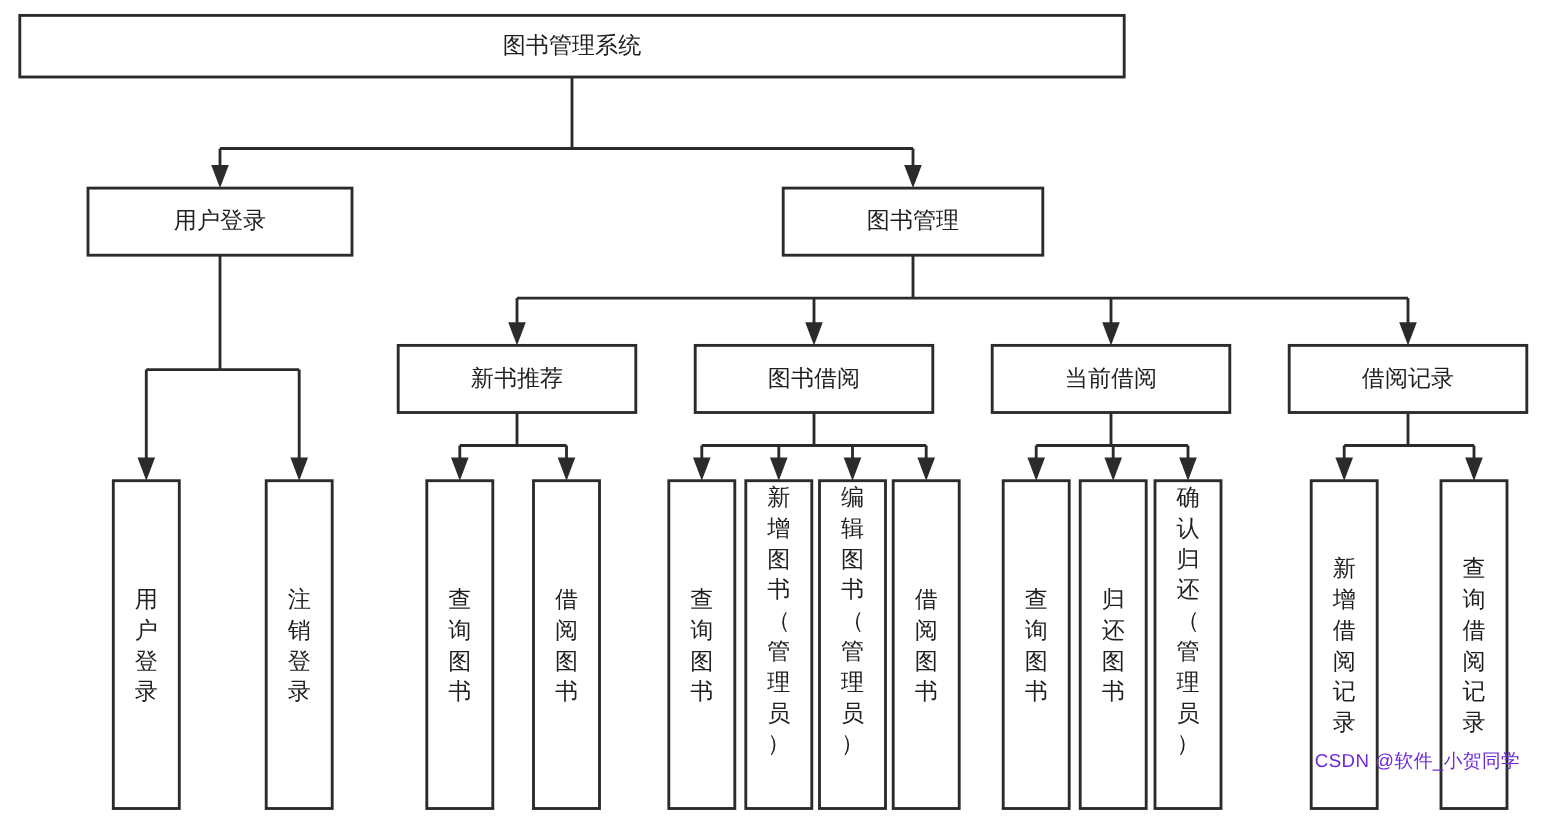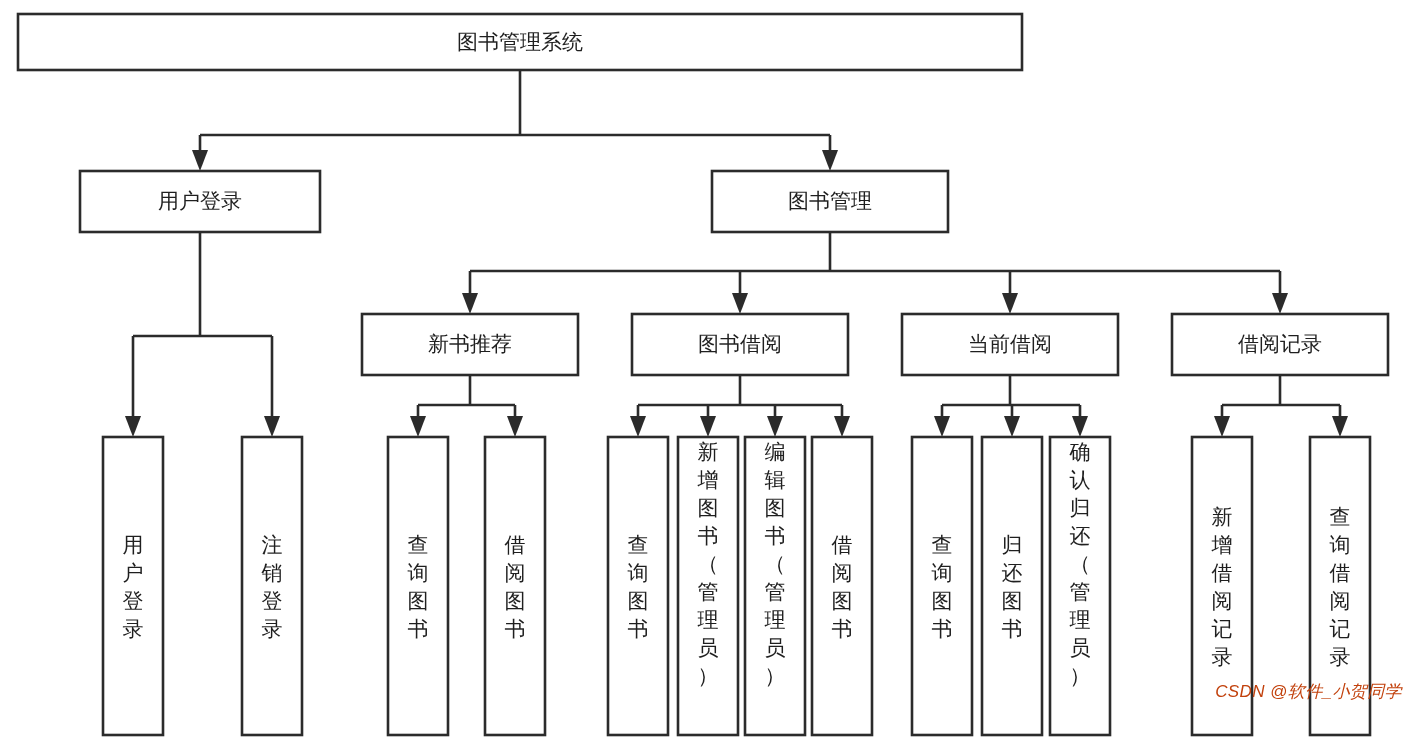--- a/index.html
+++ b/index.html
@@ -49,29 +49,28 @@
     dominant-baseline: middle;
   }
   .node-label-v {
     font-family: "Liberation Sans", "DejaVu Sans", sans-serif;
     font-size: 21px;
     fill: #1f1f1f;
     text-anchor: middle;
   }
   .watermark {
     position: absolute;
-    right: 3px;
+    right: 23px;
     bottom: 6px;
     font-family: "Liberation Sans", "DejaVu Sans", sans-serif;
     font-size: 17px;
-    color: #c2410c;
+    color: #6d28d9;
     letter-spacing: 0.4px;
     white-space: nowrap;
     pointer-events: none;
-    font-style: italic;
   }
 </style>
 </head>
 <body>
 
 <div id="stage">
 
   <svg id="diagram-svg" viewBox="0 0 1405 747" xmlns="http://www.w3.org/2000/svg">
 
     <g>

